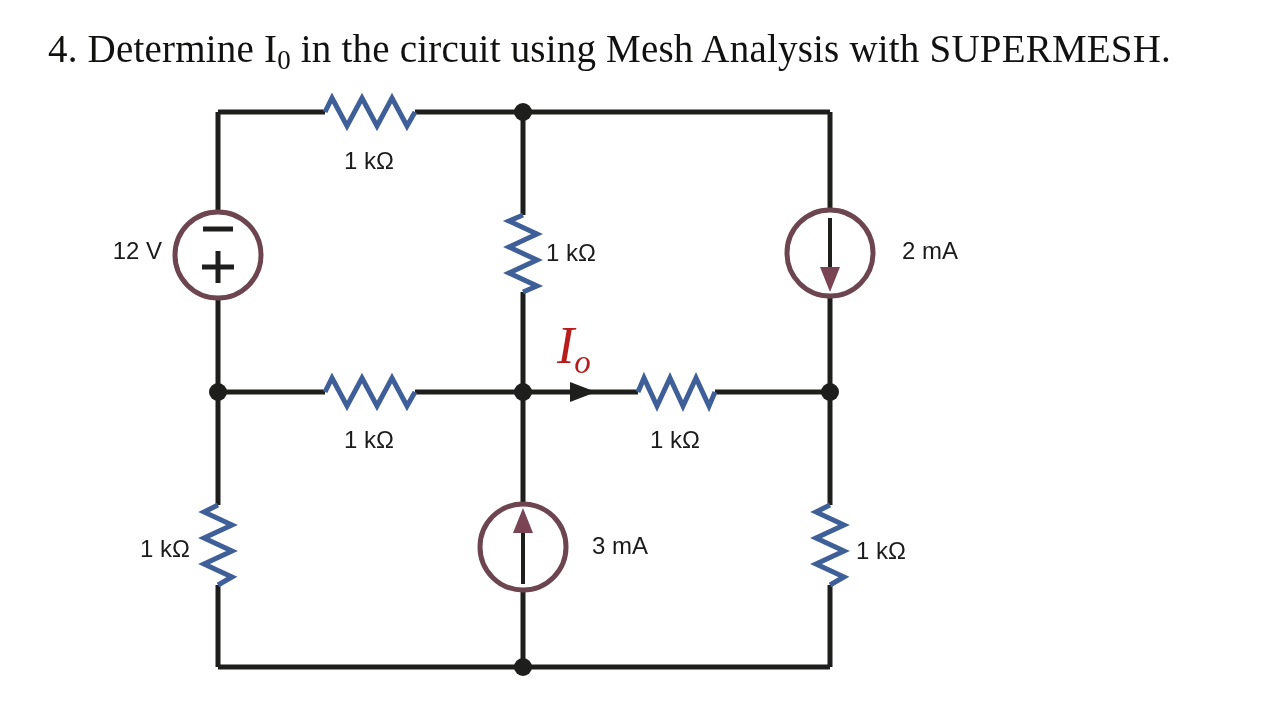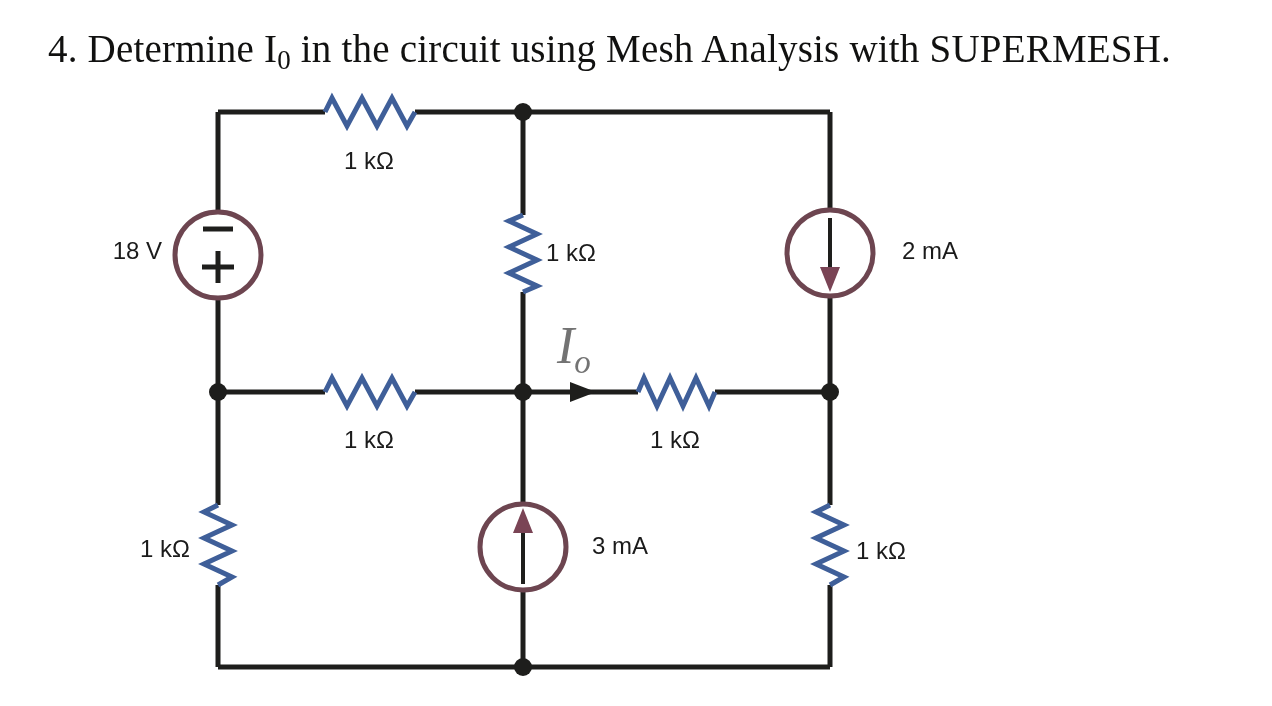--- a/index.html
+++ b/index.html
@@ -34,21 +34,21 @@
   }
   .anch-c{transform:translate(-50%,-50%);}
   .anch-l{transform:translate(0,-50%);}
   .anch-r{transform:translate(-100%,-50%);}
   .io-label{
     position:absolute;
     left:557px;top:320px;
     font-family:"Liberation Serif",serif;
     font-style:italic;
     font-size:52px;
-    color:#737373;
+    color:#b91c1c;
     line-height:1;
   }
   .io-label .io-sub{
     font-size:33px;
     vertical-align:-10px;
   }
 </style>
 </head>
 <body>
 
@@ -96,21 +96,21 @@
 
     <g fill="#1e1e1c">
       <circle cx="523" cy="112" r="9"></circle>
       <circle cx="218" cy="392" r="9"></circle>
       <circle cx="523" cy="392" r="9"></circle>
       <circle cx="830" cy="392" r="9"></circle>
       <circle cx="523" cy="667" r="9"></circle>
     </g>
   </svg>
 
-  <div class="label anch-r" style="left:162px;top:251px;">18 V</div>
+  <div class="label anch-r" style="left:162px;top:251px;">12 V</div>
 
   <div class="label anch-c" style="left:369px;top:161px;">1 kΩ</div>
 
   <div class="label anch-l" style="left:546px;top:253px;">1 kΩ</div>
 
   <div class="label anch-l" style="left:902px;top:251px;">2 mA</div>
 
   <div class="label anch-c" style="left:369px;top:440px;">1 kΩ</div>
 
   <div class="label anch-c" style="left:675px;top:440px;">1 kΩ</div>

